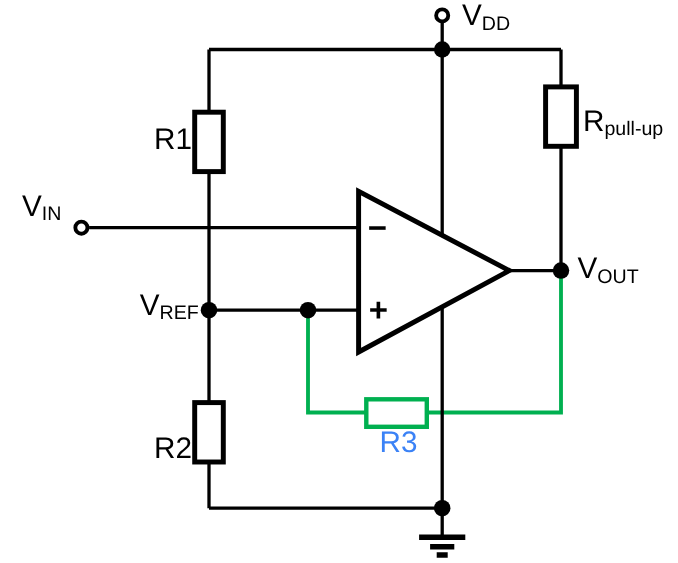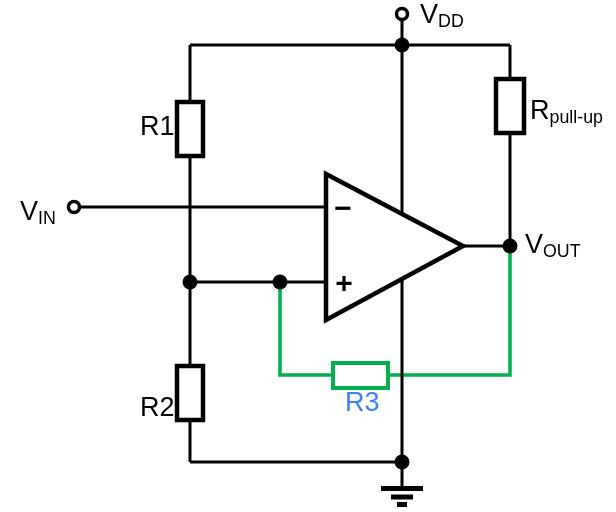--- a/index.html
+++ b/index.html
@@ -81,22 +81,23 @@
       <circle cx="510" cy="246" r="7.5"></circle>
       <circle cx="402" cy="462" r="7.5"></circle>
     </g>
 
     <circle cx="402" cy="14" r="5.5" fill="#ffffff" stroke="#000000" stroke-width="3.5"></circle>
     <circle cx="74" cy="207" r="5.5" fill="#ffffff" stroke="#000000" stroke-width="3.5"></circle>
   </svg>
 
   <span class="lbl" style="left:420px; top:1px;"><span>V</span><sub>DD</sub></span>
 
-  <span class="lbl" style="left:20px; top:198px;"><span>V</span><sub>IN</sub></span>
+  <span class="lbl" style="left:20px; top:174px;"><span>V</span><sub>IN</sub></span>
 
+  <span class="lbl" style="left:127px; top:264px;"><span>V</span><sub>REF</sub></span>
 
   <span class="lbl" style="left:525px; top:231px;"><span>V</span><sub>OUT</sub></span>
 
   <span class="lbl" style="left:530px; top:97px;"><span>R</span><sub>pull-up</sub></span>
 
   <span class="lbl" style="left:140px; top:113px;text-align:right;">R1</span>
 
   <span class="lbl" style="left:140px; top:394px;">R2</span>
 
   <span class="lbl green" style="left:345px; top:389px;">R3</span>

